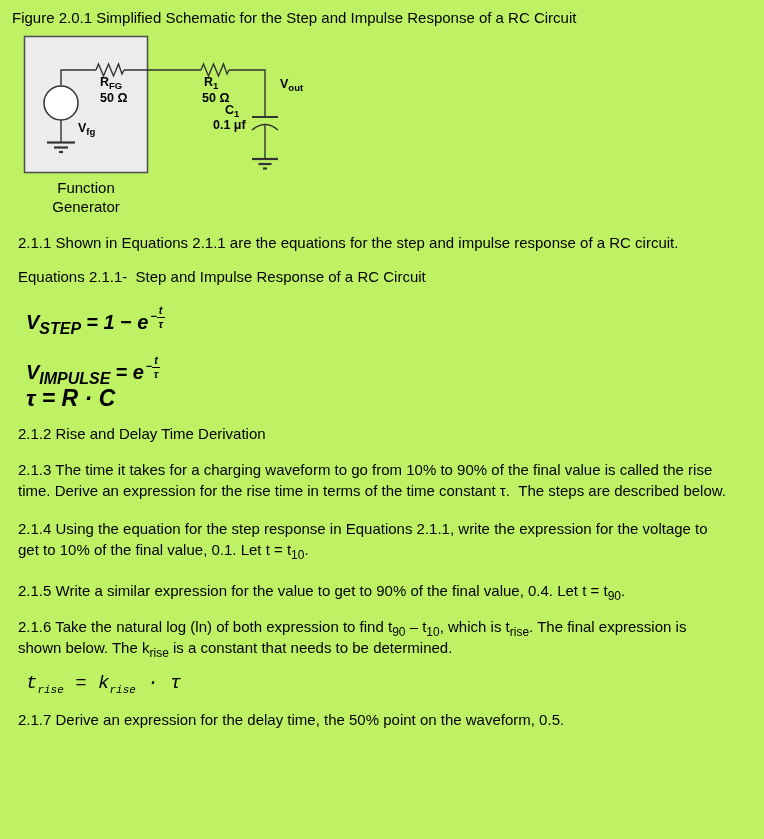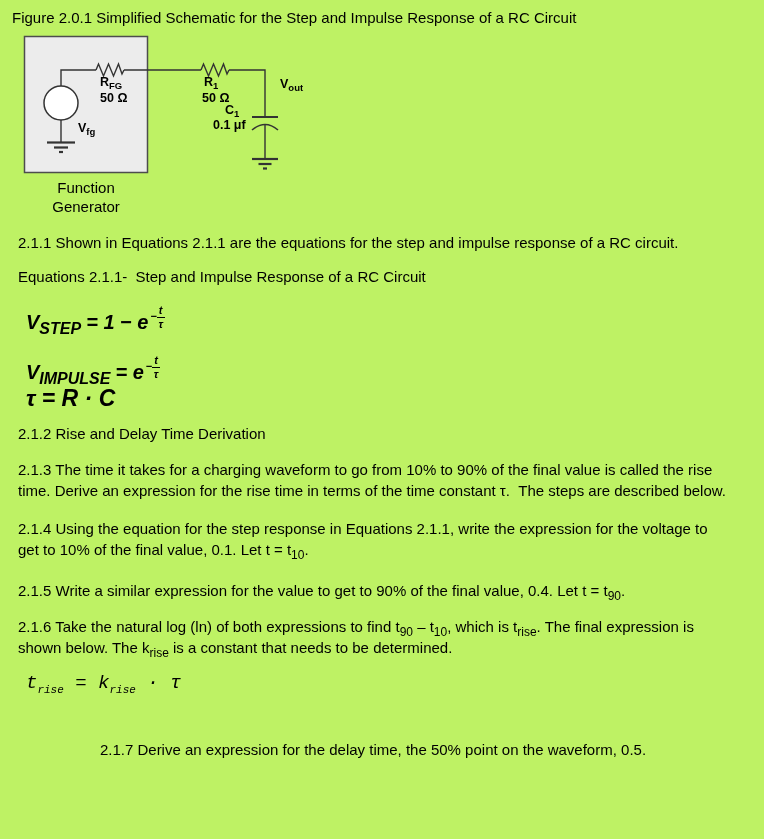--- a/index.html
+++ b/index.html
@@ -20,21 +20,21 @@
   .body-p { margin: 0 0 0 18px; max-width: 710px; }
   .pre { white-space: pre-wrap; }
   .p21  { margin-top: 11px; }
   .p211 { margin-top: 13px; }
   .eqh  { margin-top: 13px; }
   .p212 { margin-top: 12px; }
   .p213 { margin-top: 15px; }
   .p214 { margin-top: 17px; }
   .p215 { margin-top: 20px; }
   .p216 { margin-top: 15px; }
-  .p217 { margin-top: 43px; text-align: center; }
+  .p217 { margin-top: 13px; }
   sub { font-size: 12px; line-height: 0; }
 
   
   .schem { display: block; margin: 0; }
   .schem text {
     font-family: "Liberation Sans", "DejaVu Sans", sans-serif;
     font-size: 12.5px;
     font-weight: bold;
     fill: #000;
   }
@@ -139,21 +139,21 @@
   </div>
 
   <div class="body-p p212">2.1.2 Rise and Delay Time Derivation</div>
 
   <div class="body-p p213 pre">2.1.3 The time it takes for a charging waveform to go from 10% to 90% of the final value is called the rise time. Derive an expression for the rise time in terms of the time constant τ.  The steps are described below.</div>
 
   <div class="body-p p214"><span>2.1.4 Using the equation for the step response in Equations 2.1.1, write the expression for the voltage to get to 10% of the final value, 0.1. Let t = t</span><sub>10</sub><span>.</span></div>
 
   <div class="body-p p215"><span>2.1.5 Write a similar expression for the value to get to 90% of the final value, 0.4. Let t = t</span><sub>90</sub><span>.</span></div>
 
-  <div class="body-p p216"><span>2.1.6 Take the natural log (ln) of both expressions to find t</span><sub>90</sub><span> – t</span><sub>10</sub><span>, which is t</span><sub>rise</sub><span>. The final expression is shown below. The k</span><sub>rise</sub><span> is a constant that needs to be determined.</span></div>
+  <div class="body-p p216"><span>2.1.6 Take the natural log (ln) of both expression to find t</span><sub>90</sub><span> – t</span><sub>10</sub><span>, which is t</span><sub>rise</sub><span>. The final expression is shown below. The k</span><sub>rise</sub><span> is a constant that needs to be determined.</span></div>
 
   <div class="eq-trise">
     <span>t</span><sub>rise</sub>
     <span>=</span>
     <span>k</span><sub>rise</sub>
     <span>·</span>
     <span>τ</span>
   </div>
 
   <div class="body-p p217">2.1.7 Derive an expression for the delay time, the 50% point on the waveform, 0.5.</div>

